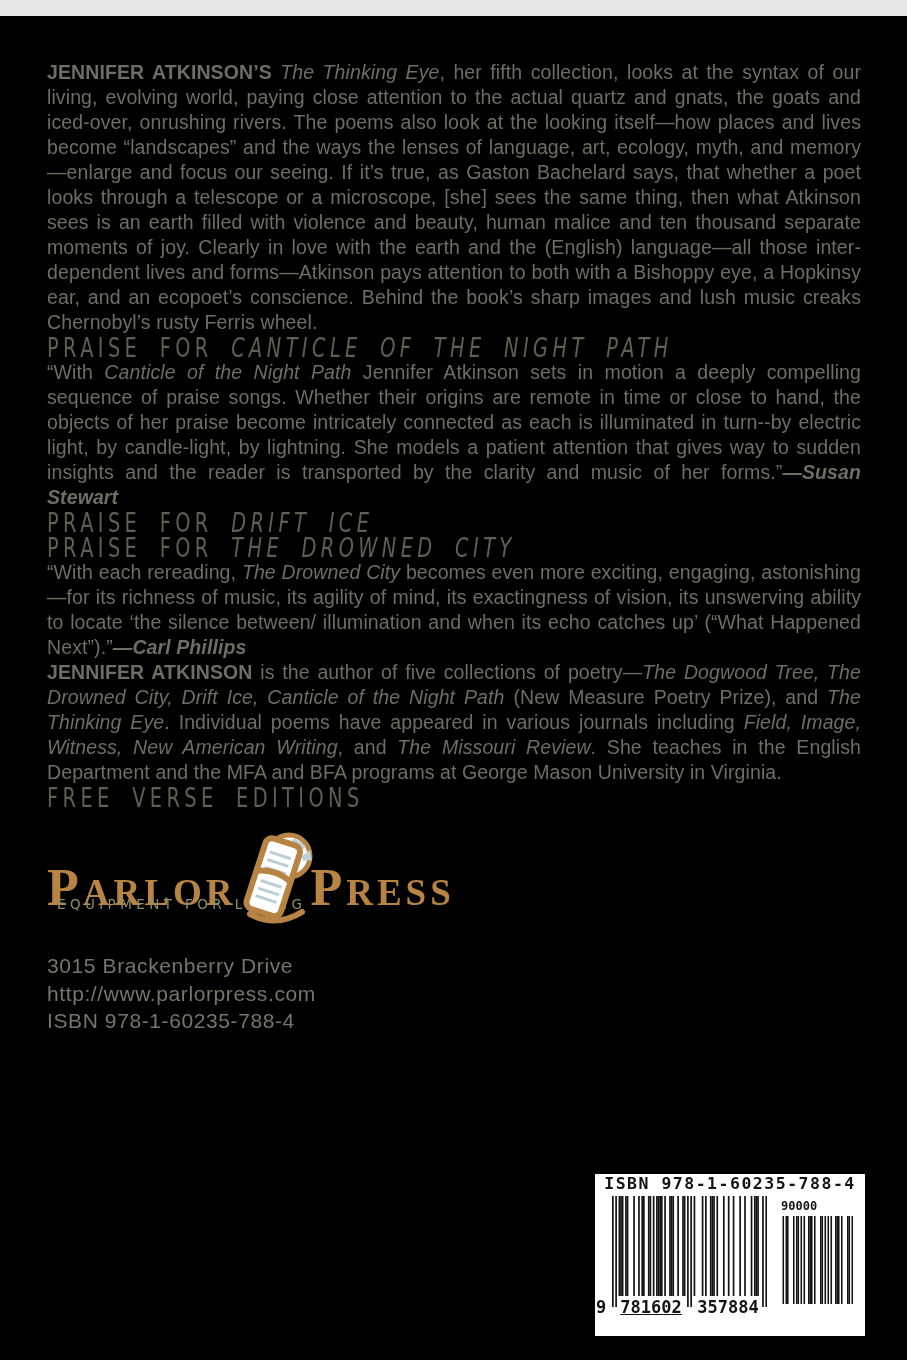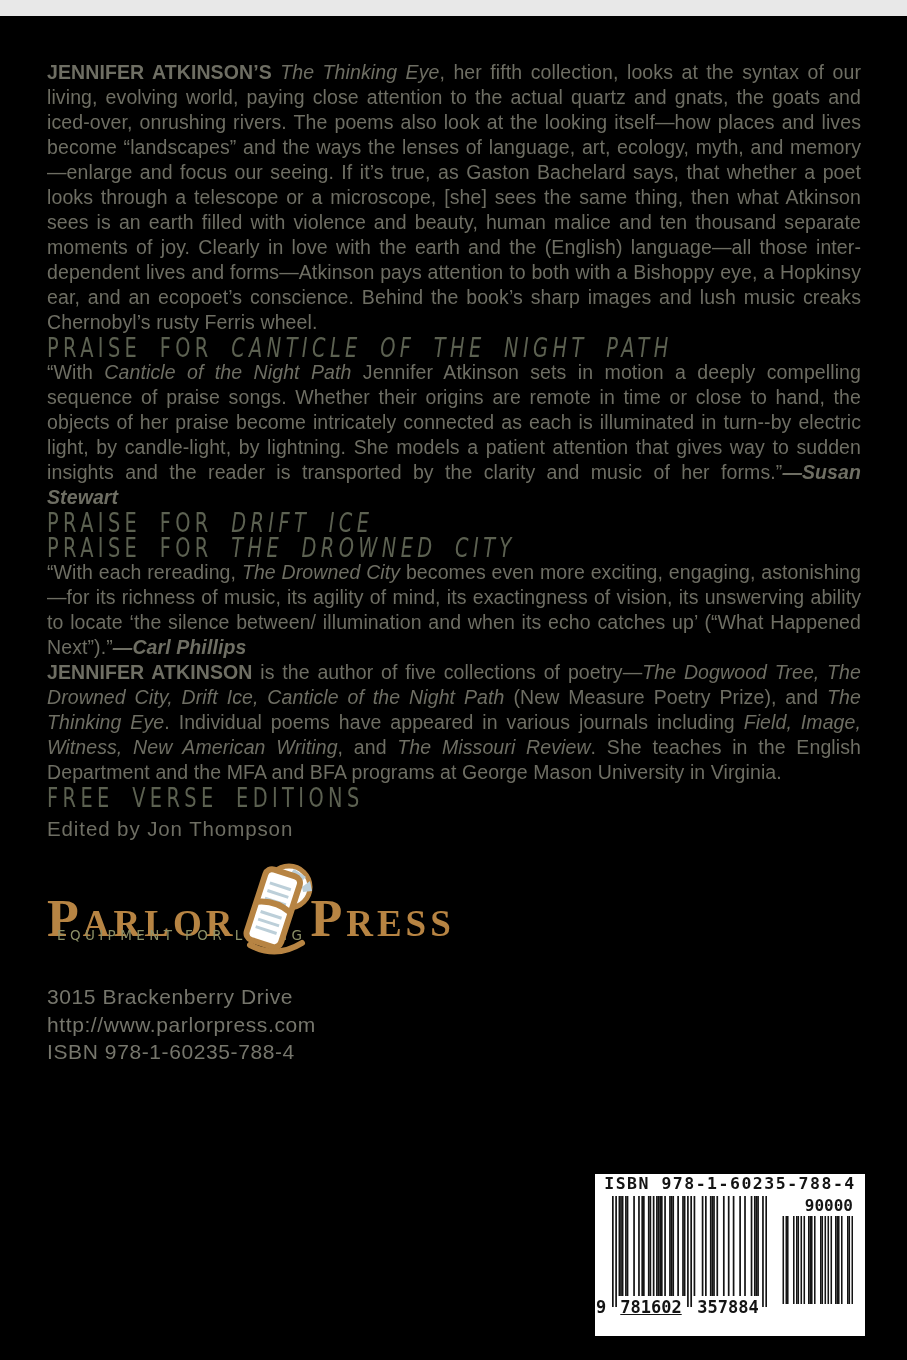--- a/index.html
+++ b/index.html
@@ -67,21 +67,21 @@
   }
   .ean-wrap { position:relative; margin-top:3px; height:132px; }
   .ean-main { position:absolute; left:17px; top:0; }
   .bdigit {
     position:absolute; font-family:"DejaVu Sans Mono", monospace; font-weight:700;
     font-size:17px; color:var(--barcode-black,#141414); line-height:18px;
   }
   .d-first { left:1px; top:102px; }
   .d-left  { left:24px; top:102px; width:64px; text-align:center; background:#ffffff;text-decoration:underline; }
   .d-right { left:100px; top:102px; width:66px; text-align:center; background:#ffffff; }
-  .supp-num { left:186px; top:1px; width:72px; text-align:right; font-size:16px; }
+  .supp-num { left:186px; top:1px; width:72px; text-align:left; font-size:12px; }
   .ean-supp { position:absolute; left:186px; top:20px; }
 </style>
 </head>
 <body>
 
 <div class="page">
   <div class="content">
 
     <p class="body-par"><span class="seg-b">JENNIFER ATKINSON’S </span><span class="seg-i">The Thinking Eye</span><span>, her fifth collection, looks at the syntax of our living, evolving world, paying close attention to the actual quartz and gnats, the goats and iced-over, onrushing rivers. The poems also look at the looking itself—how places and lives become “landscapes” and the ways the lenses of language, art, ecology, myth, and memory—enlarge and focus our seeing. If it’s true, as Gaston Bachelard says, that whether a poet looks through a telescope or a microscope, [she] sees the same thing, then what Atkinson sees is an earth filled with violence and beauty, human malice and ten thousand separate moments of joy. Clearly in love with the earth and the (English) language—all those inter-dependent lives and forms—Atkinson pays attention to both with a Bishoppy eye, a Hopkinsy ear, and an ecopoet’s conscience. Behind the book’s sharp images and lush music creaks Chernobyl’s rusty Ferris wheel.</span></p>
 
@@ -89,21 +89,20 @@
     <p class="body-par mt-p1"><span>“With </span><span class="seg-i">Canticle of the Night Path</span><span> Jennifer Atkinson sets in motion a deeply compelling sequence of praise songs. Whether their origins are remote in time or close to hand, the objects of her praise become intricately connected as each is illuminated in turn--by electric light, by candle-light, by lightning. She models a patient attention that gives way to sudden insights and the reader is transported by the clarity and music of her forms.”</span><span class="seg-bi">—Susan Stewart</span></p>
 
     <h2 class="hand mt-h1"><span>PRAISE FOR </span><span class="seg-i">DRIFT ICE</span></h2>
 
     <h2 class="hand mt-h1"><span>PRAISE FOR </span><span class="seg-i">THE DROWNED CITY</span></h2>
     <p class="body-par mt-p1"><span>“With each rereading, </span><span class="seg-i">The Drowned City</span><span> becomes even more exciting, engaging, astonishing—for its richness of music, its agility of mind, its exactingness of vision, its unswerving ability to locate ‘the silence between/ illumination and when its echo catches up’ (“What Happened Next”).”</span><span class="seg-bi">—Carl Phillips</span></p>
 
     <p class="body-par mt-bio"><span class="seg-b">JENNIFER ATKINSON</span><span> is the author of five collections of poetry—</span><span class="seg-i">The Dogwood Tree, The Drowned City, Drift Ice, Canticle of the Night Path</span><span> (New Measure Poetry Prize), and </span><span class="seg-i">The Thinking Eye</span><span>. Individual poems have appeared in various journals including </span><span class="seg-i">Field, Image, Witness, New American Writing</span><span>, and </span><span class="seg-i">The Missouri Review</span><span>. She teaches in the English Department and the MFA and BFA programs at George Mason University in Virginia.</span></p>
 
     <h2 class="hand mt-h1">FREE VERSE EDITIONS</h2>
-    <div class="editor-line">Edited by Jon Thompson</div>
 
     <div class="logo-row">
       <div class="wordmark">
         <span class="word">PARLOR</span>
         <span class="logo-icon-box">
           <svg width="88" height="104" viewBox="0 0 88 104">
 
             <circle cx="57" cy="30" r="21" fill="#ffffff" stroke="#b78443" stroke-width="5"></circle>
             <polygon points="62,12 74,20 68,26 59,16" fill="#bccfd9"></polygon>
             <polygon points="70,30 78,24 80,34 71,35" fill="#bccfd9"></polygon>

